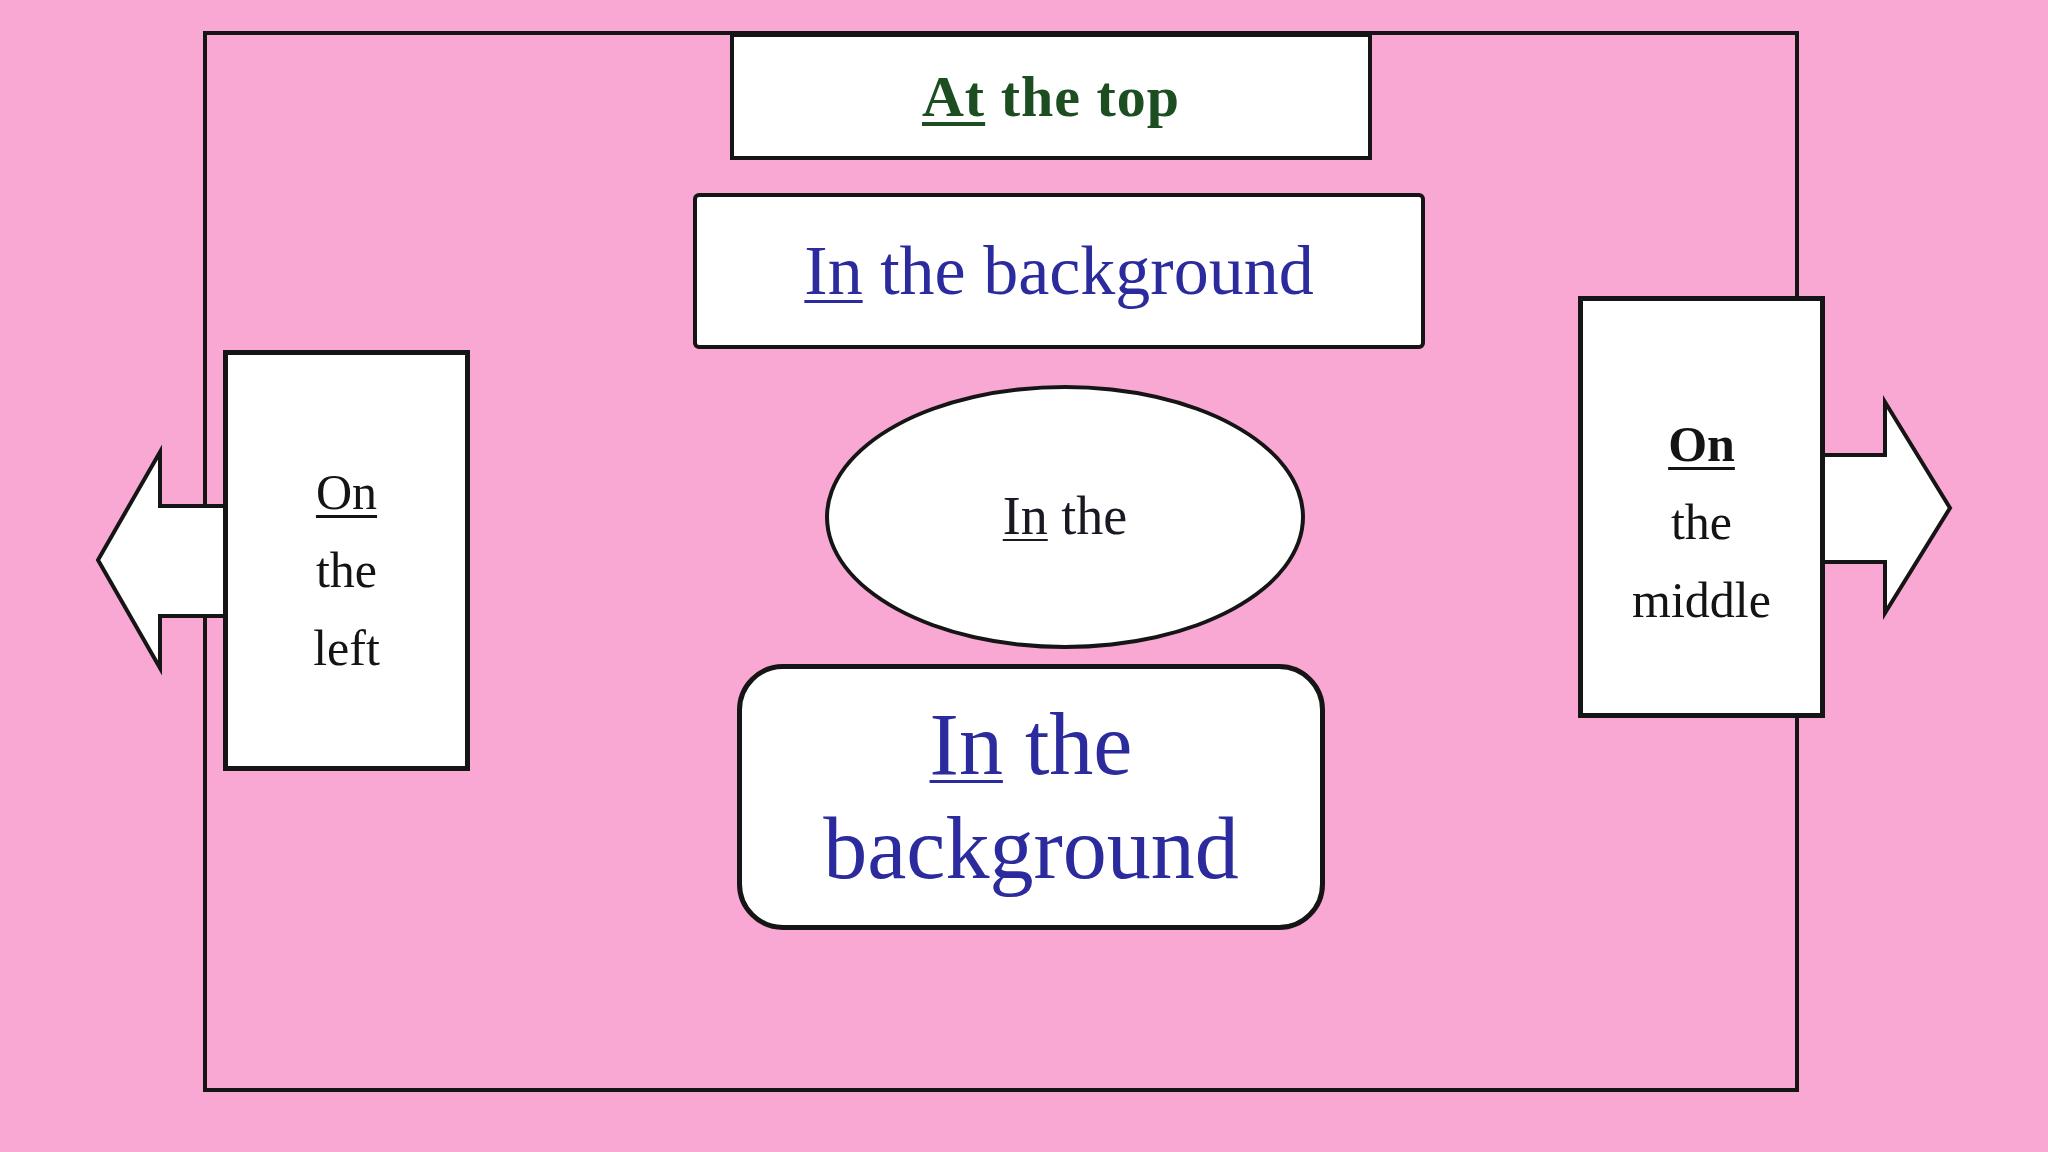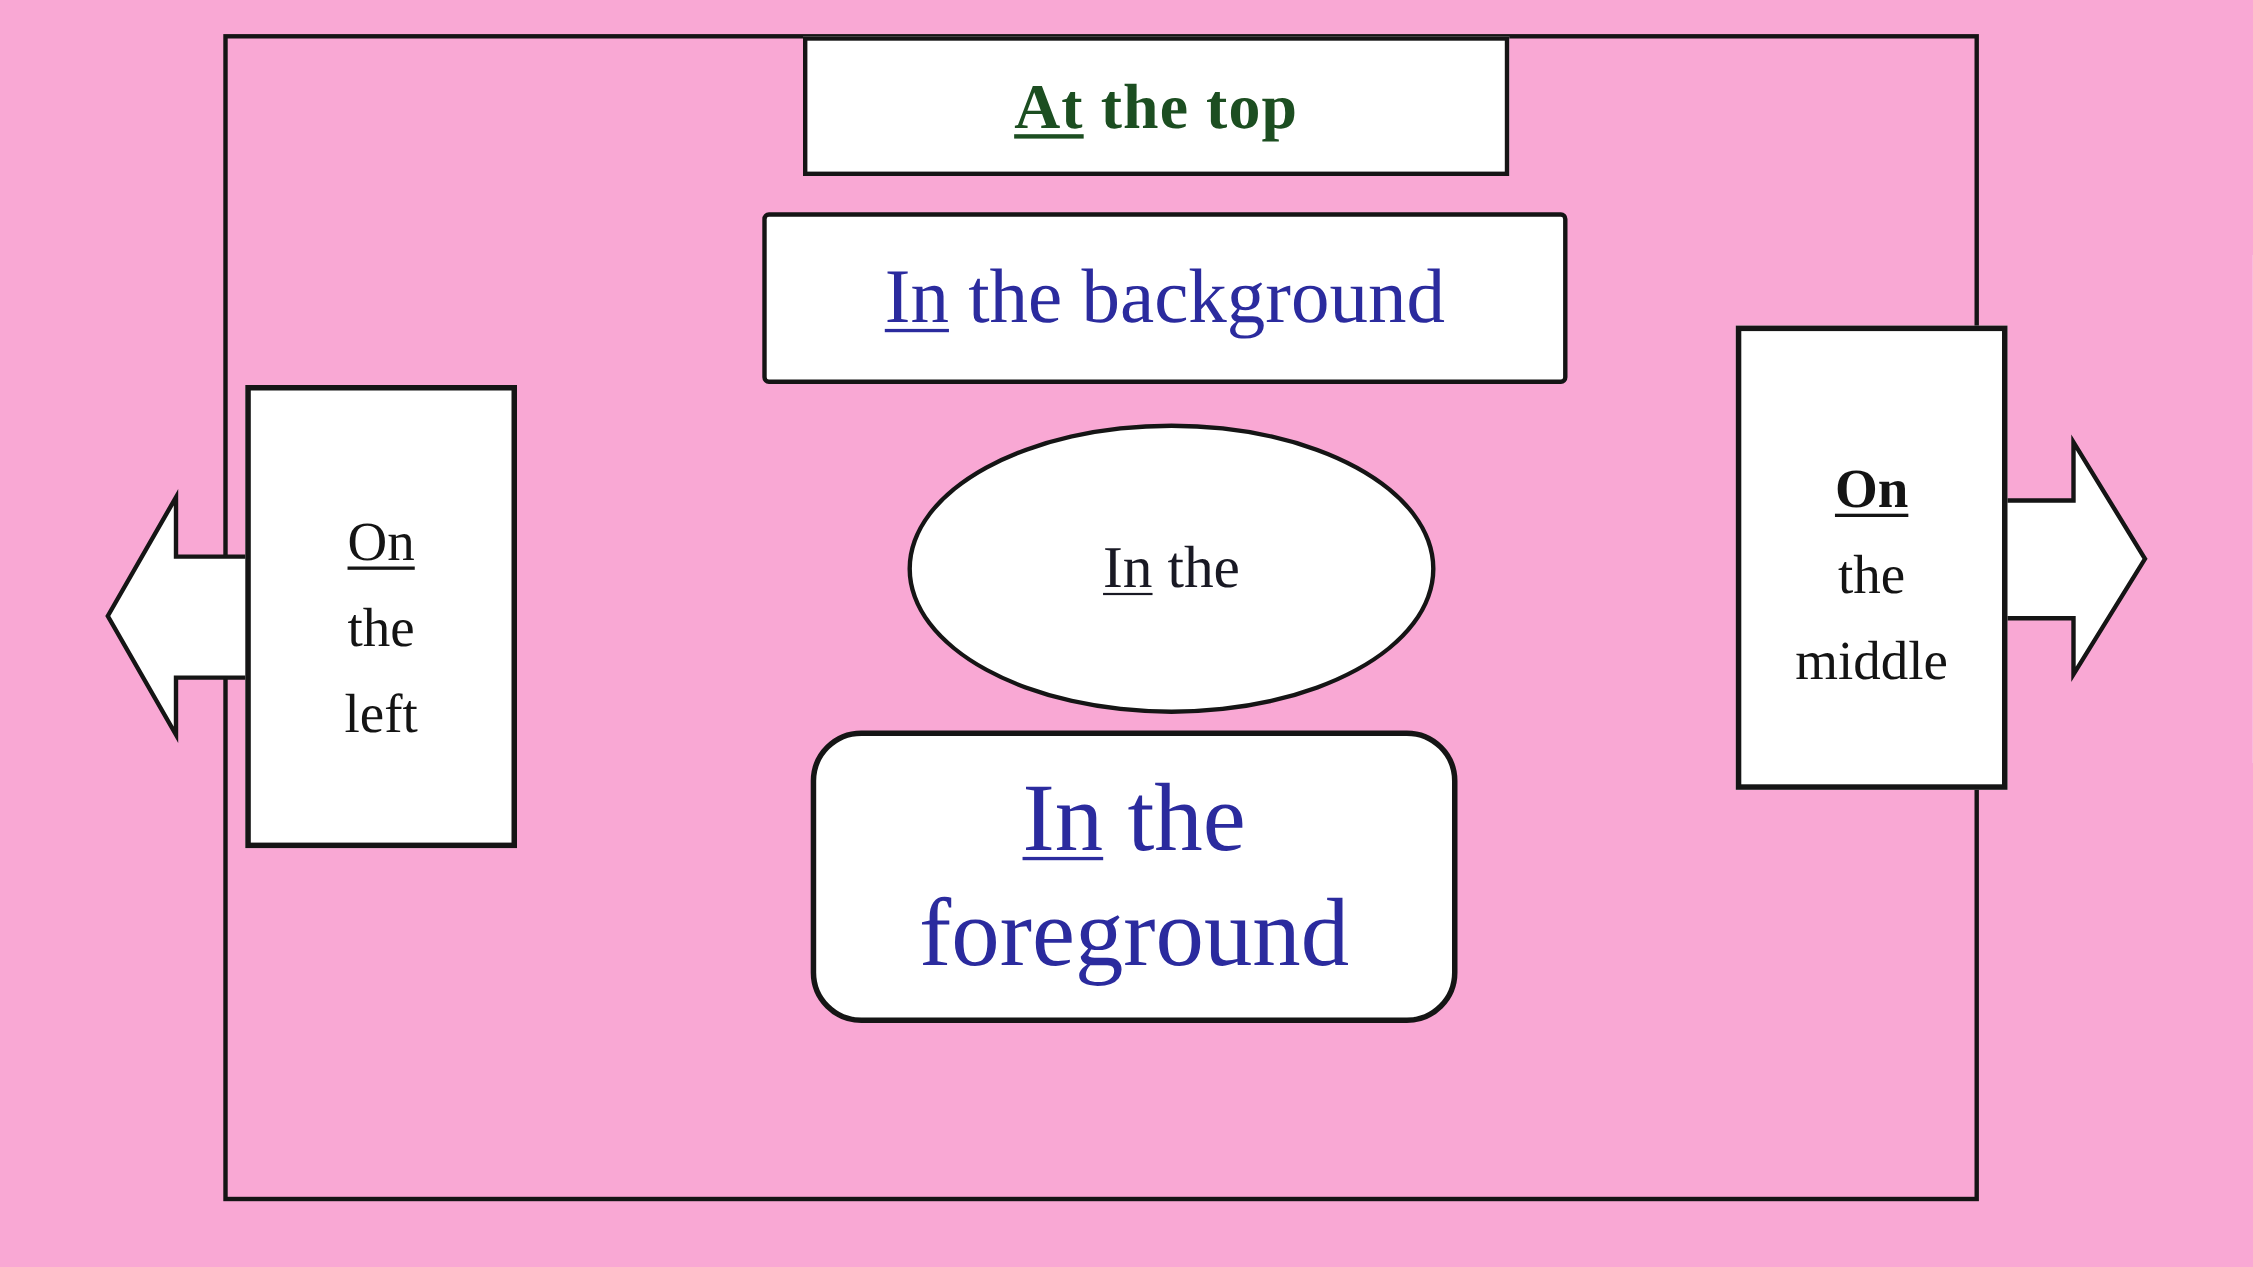--- a/index.html
+++ b/index.html
@@ -63,21 +63,21 @@
 
   <div class="box mid-ellipse">
     <div class="t-mid">
       <div><span class="u">In</span><span> the</span></div>
     </div>
   </div>
 
   <div class="box fg-box">
     <div class="t-blue-big">
       <div><span class="u">In</span><span> the</span></div>
-      <div>foreground</div>
+      <div>background</div>
     </div>
   </div>
 
 
   <div class="box left-box">
     <div class="t-side">
       <div><span class="u">On</span></div>
       <div>the</div>
       <div>left</div>
     </div>

